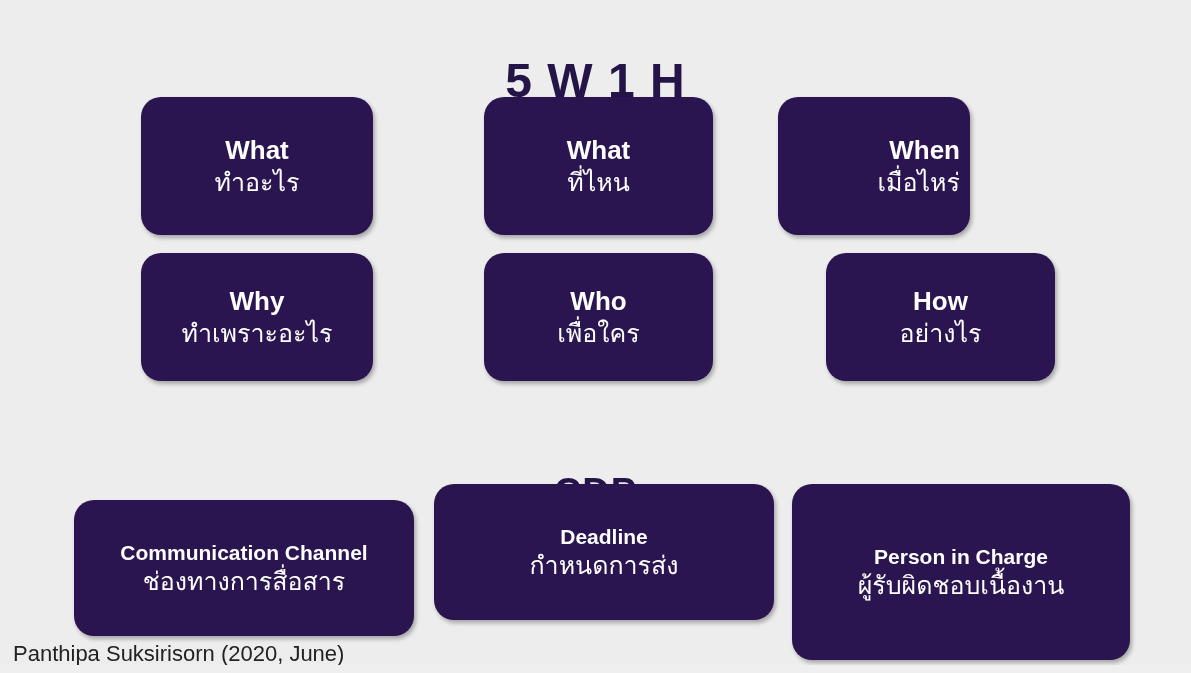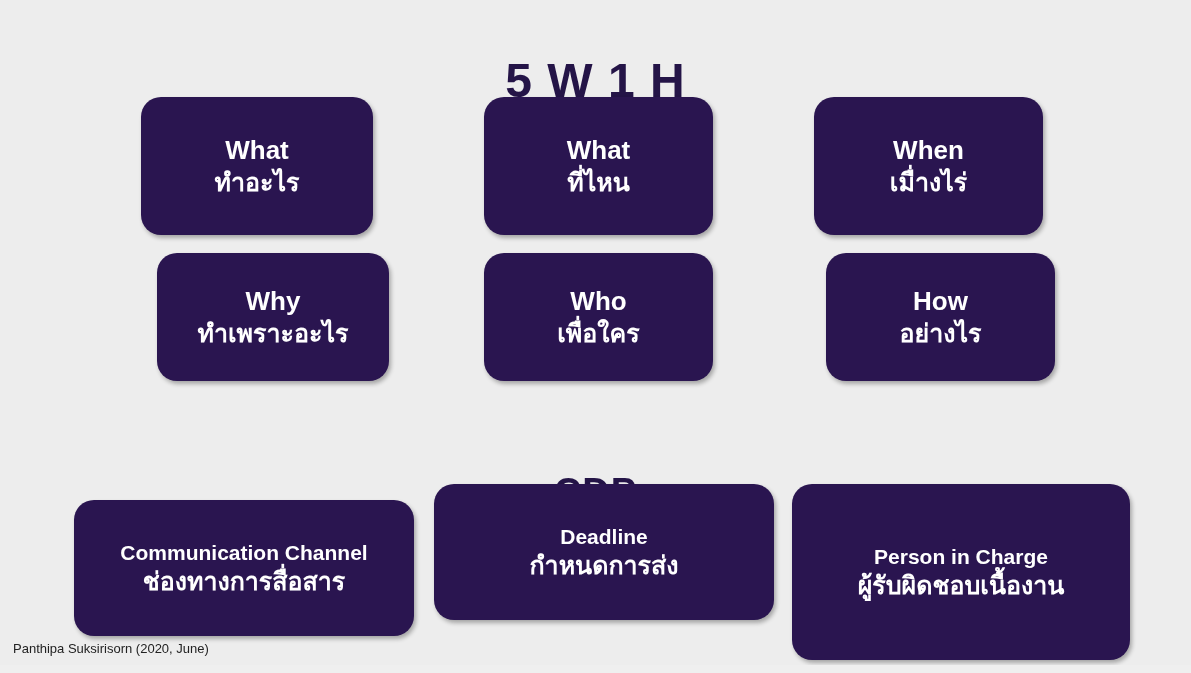--- a/index.html
+++ b/index.html
@@ -73,48 +73,48 @@
     width: 100%;
     line-height: 1.22;
   }
   .card .en {
     display: block;
     font-weight: bold;
     white-space: nowrap;
   }
   .card .th {
     display: block;
-    font-weight: bold;
+    font-weight: normal;
     white-space: nowrap;
   }
 
   
   .w-card .en { font-size: 26px; }
   .w-card .th { font-size: 25px; }
 
   #card-what  { left: 135px; top: 97px;  width: 232px; height: 138px; }
   #card-where { left: 478px; top: 97px;  width: 229px; height: 138px; }
-  #card-when  { left: 808px; top: 97px;  width: 229px; height: 138px; }
-  #card-why   { left: 151px; top: 253px; width: 232px; height: 128px; }
+  #card-when  { left: 772px; top: 97px;  width: 192px; height: 138px; text-align: right; }
+  #card-why   { left: 135px; top: 253px; width: 232px; height: 128px; }
   #card-who   { left: 478px; top: 253px; width: 229px; height: 128px; }
   #card-how   { left: 820px; top: 253px; width: 229px; height: 128px; }
 
   
   .cdp-card .en { font-size: 21px; }
   .cdp-card .th { font-size: 25px; }
 
   #card-communication-channel { left: 68px;  top: 500px; width: 340px; height: 136px; }
   #card-deadline              { left: 428px; top: 484px; width: 340px; height: 136px; }
   #card-person-in-charge      { left: 786px; top: 484px; width: 338px; height: 176px; }
 
   #citation {
     position: absolute;
     left: 13px;
     top: 641px;
-    font-size: 13px;
+    font-size: 22px;
     color: #222222;
     white-space: nowrap;
   }
 </style>
 </head>
 <body>
 
 <div class="slide">
 
   <h1 class="section-title" id="title-5w1h">5 W 1 H</h1>
@@ -129,21 +129,21 @@
   <div class="card w-card" id="card-where">
     <div class="card-text">
       <span class="en">What</span>
       <span class="th">ที่ไหน</span>
     </div>
   </div>
 
   <div class="card w-card" id="card-when">
     <div class="card-text">
       <span class="en">When</span>
-      <span class="th">เมื่างไร่</span>
+      <span class="th">เมื่อไหร่</span>
     </div>
   </div>
 
   <div class="card w-card" id="card-why">
     <div class="card-text">
       <span class="en">Why</span>
       <span class="th">ทำเพราะอะไร</span>
     </div>
   </div>
 

